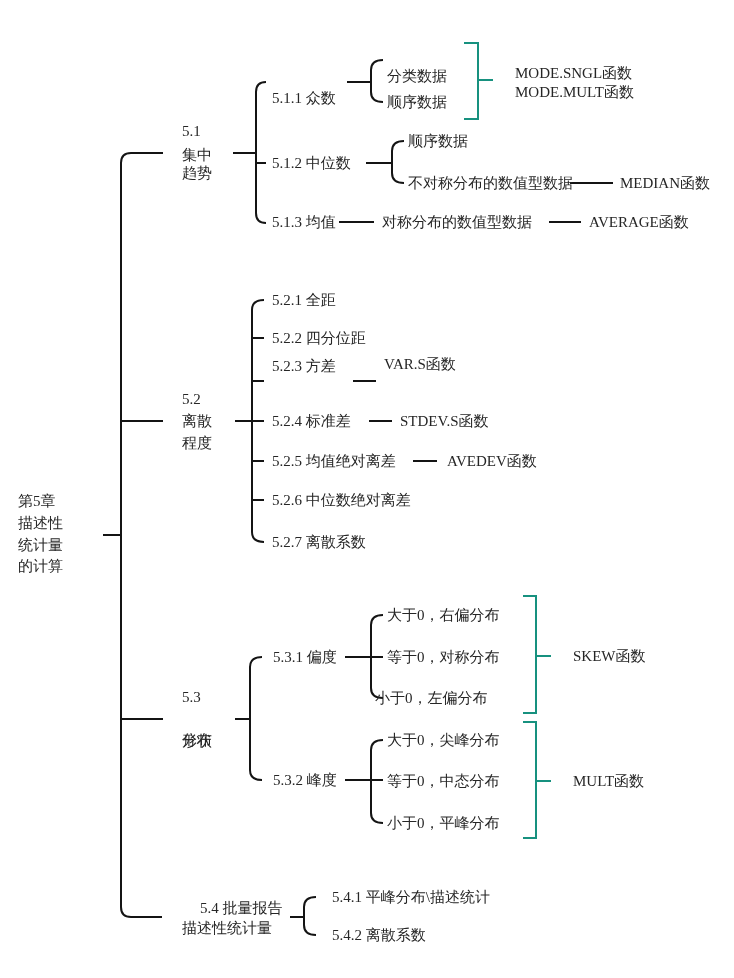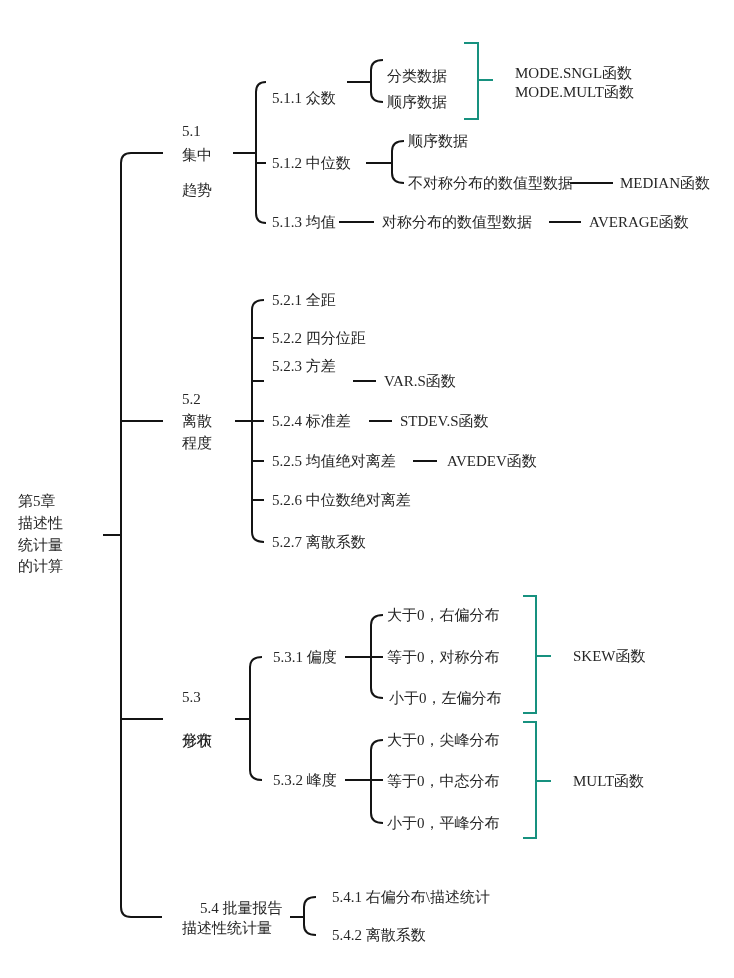--- a/index.html
+++ b/index.html
@@ -56,21 +56,21 @@
     </g>
   </svg>
 
   <div class="lbl" style="left:18px; top:501px">第5章</div>
   <div class="lbl" style="left:18px; top:523px">描述性</div>
   <div class="lbl" style="left:18px; top:545px">统计量</div>
   <div class="lbl" style="left:18px; top:566px">的计算</div>
 
   <div class="lbl" style="left:182px; top:131px">5.1</div>
   <div class="lbl" style="left:182px; top:155px">集中</div>
-  <div class="lbl" style="left:182px; top:190px">趋势</div>
+  <div class="lbl" style="left:182px; top:173px">趋势</div>
 
   <div class="lbl" style="left:272px; top:98px">5.1.1 众数</div>
   <div class="lbl" style="left:387px; top:76px">分类数据</div>
   <div class="lbl" style="left:387px; top:102px">顺序数据</div>
   <div class="lbl" style="left:515px; top:73px">MODE.SNGL函数</div>
   <div class="lbl" style="left:515px; top:92px">MODE.MULT函数</div>
 
   <div class="lbl" style="left:272px; top:163px">5.1.2 中位数</div>
   <div class="lbl" style="left:408px; top:141px">顺序数据</div>
   <div class="lbl" style="left:408px; top:183px">不对称分布的数值型数据</div>
@@ -80,42 +80,42 @@
   <div class="lbl" style="left:382px; top:222px">对称分布的数值型数据</div>
   <div class="lbl" style="left:589px; top:222px">AVERAGE函数</div>
 
   <div class="lbl" style="left:182px; top:399px">5.2</div>
   <div class="lbl" style="left:182px; top:421px">离散</div>
   <div class="lbl" style="left:182px; top:443px">程度</div>
 
   <div class="lbl" style="left:272px; top:300px">5.2.1 全距</div>
   <div class="lbl" style="left:272px; top:338px">5.2.2 四分位距</div>
   <div class="lbl" style="left:272px; top:366px">5.2.3 方差</div>
-  <div class="lbl" style="left:384px; top:381px">VAR.S函数</div>
+  <div class="lbl" style="left:384px; top:364px">VAR.S函数</div>
   <div class="lbl" style="left:272px; top:421px">5.2.4 标准差</div>
   <div class="lbl" style="left:400px; top:421px">STDEV.S函数</div>
   <div class="lbl" style="left:272px; top:461px">5.2.5 均值绝对离差</div>
   <div class="lbl" style="left:447px; top:461px">AVEDEV函数</div>
   <div class="lbl" style="left:272px; top:500px">5.2.6 中位数绝对离差</div>
   <div class="lbl" style="left:272px; top:542px">5.2.7 离散系数</div>
 
   <div class="lbl" style="left:182px; top:697px">5.3</div>
   <div class="lbl" style="left:182px; top:740px">分布</div>
   <div class="lbl" style="left:182px; top:741px">形状</div>
 
   <div class="lbl" style="left:273px; top:657px">5.3.1 偏度</div>
   <div class="lbl" style="left:387px; top:615px">大于0，右偏分布</div>
   <div class="lbl" style="left:387px; top:657px">等于0，对称分布</div>
-  <div class="lbl" style="left:389px; top:698px">小于0，左偏分布</div>
+  <div class="lbl" style="left:375px; top:698px">小于0，左偏分布</div>
   <div class="lbl" style="left:573px; top:656px">SKEW函数</div>
 
   <div class="lbl" style="left:273px; top:780px">5.3.2 峰度</div>
   <div class="lbl" style="left:387px; top:740px">大于0，尖峰分布</div>
   <div class="lbl" style="left:387px; top:781px">等于0，中态分布</div>
   <div class="lbl" style="left:387px; top:823px">小于0，平峰分布</div>
   <div class="lbl" style="left:573px; top:781px">MULT函数</div>
 
   <div class="lbl" style="left:200px; top:908px">5.4 批量报告</div>
   <div class="lbl" style="left:182px; top:928px">描述性统计量</div>
-  <div class="lbl" style="left:332px; top:897px">5.4.1 右偏分布\描述统计</div>
+  <div class="lbl" style="left:332px; top:897px">5.4.1 平峰分布\描述统计</div>
   <div class="lbl" style="left:332px; top:935px">5.4.2 离散系数</div>
 
 </div>
 
 </body></html>

